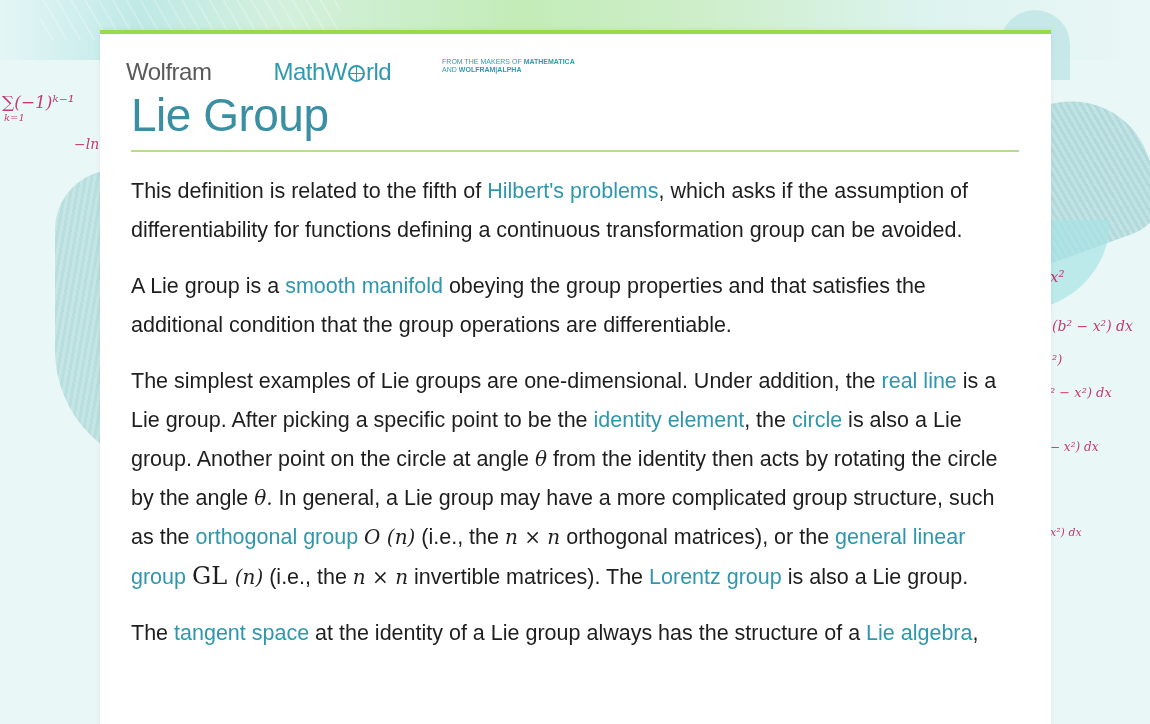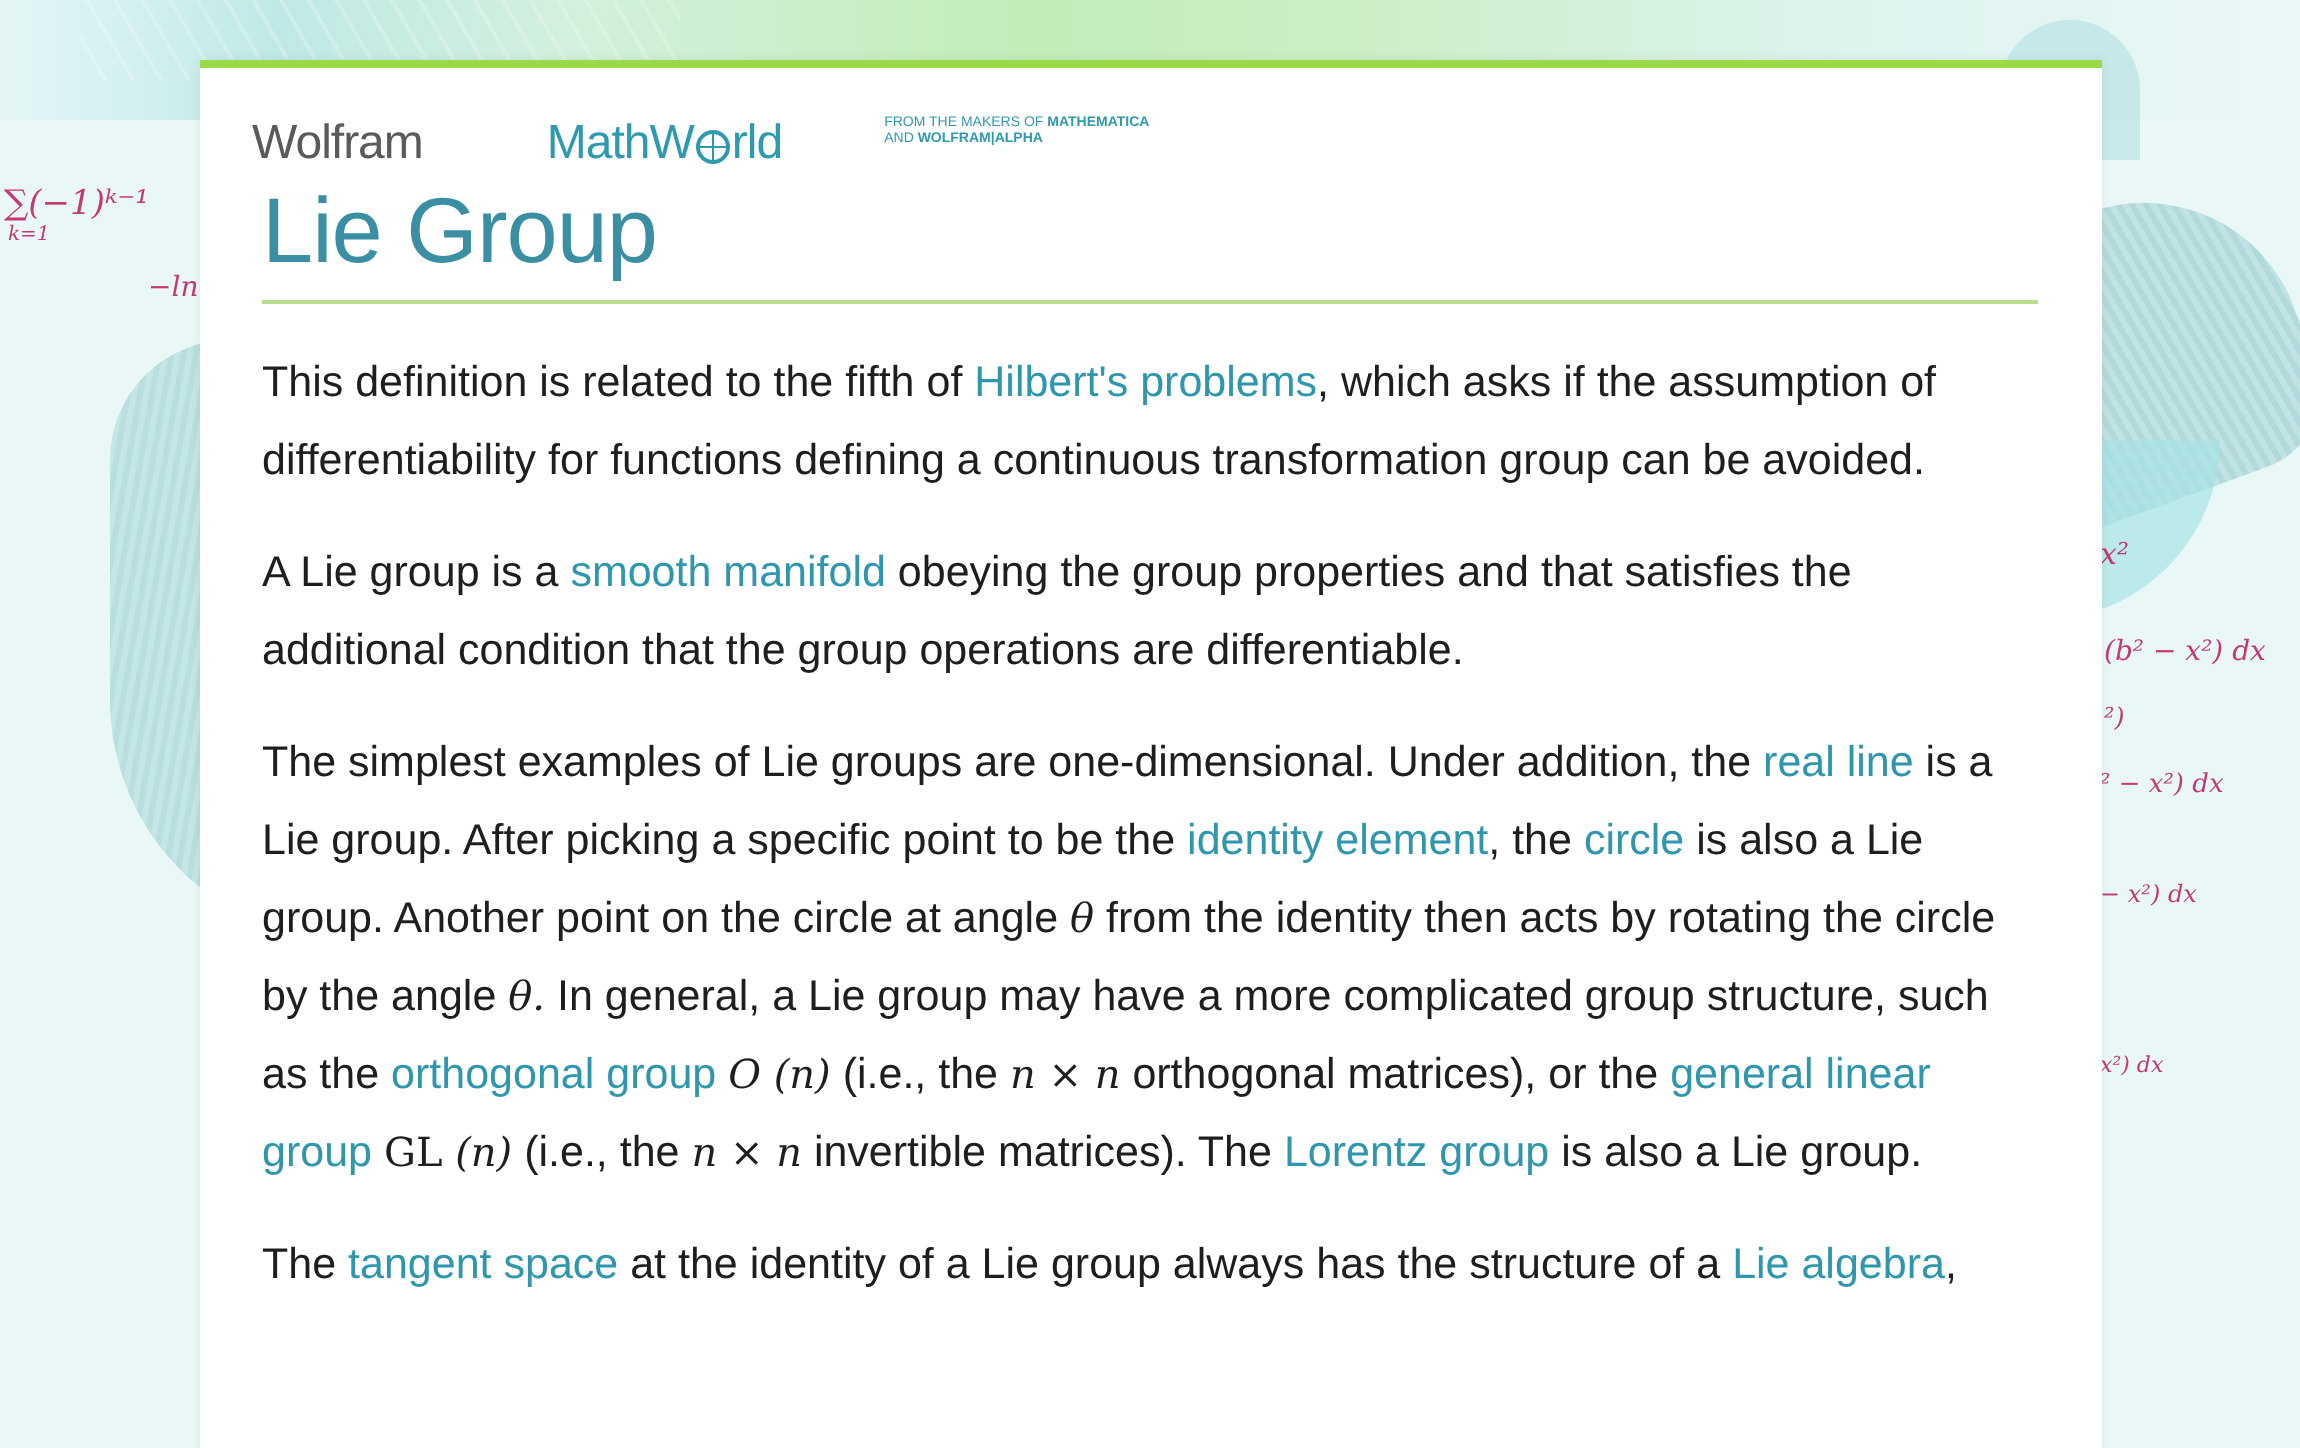--- a/index.html
+++ b/index.html
@@ -81,21 +81,21 @@
   .title-rule {
     position: absolute; left: 31px; top: 116px; width: 888px; height: 2px; background: #b5dd8c;
   }
   .content {
     position: absolute; left: 31px; top: 138px; width: 890px;
     font-size: 21.5px; line-height: 39px; color: #1e1e1e;
   }
   .content p { margin-bottom: 17px; }
   .content a { color: #2e97ad; text-decoration: none; }
   .math { font-family: "DejaVu Serif", serif; font-style: italic; font-size: 20px; }
-  .math-upright { font-family: "DejaVu Serif", serif; font-size: 20px; }
+  .math-upright { font-family: "DejaVu Serif", serif; font-size: 24px; }
 </style>
 </head>
 <body>
 
 <div class="bg-top"></div>
 <div class="bg-streaks"></div>
 <div class="bg-shape-left"></div>
 <div class="bg-shape-right-top"></div>
 <div class="bg-shape-right-1"></div>
 <div class="bg-shape-right-2"></div>

